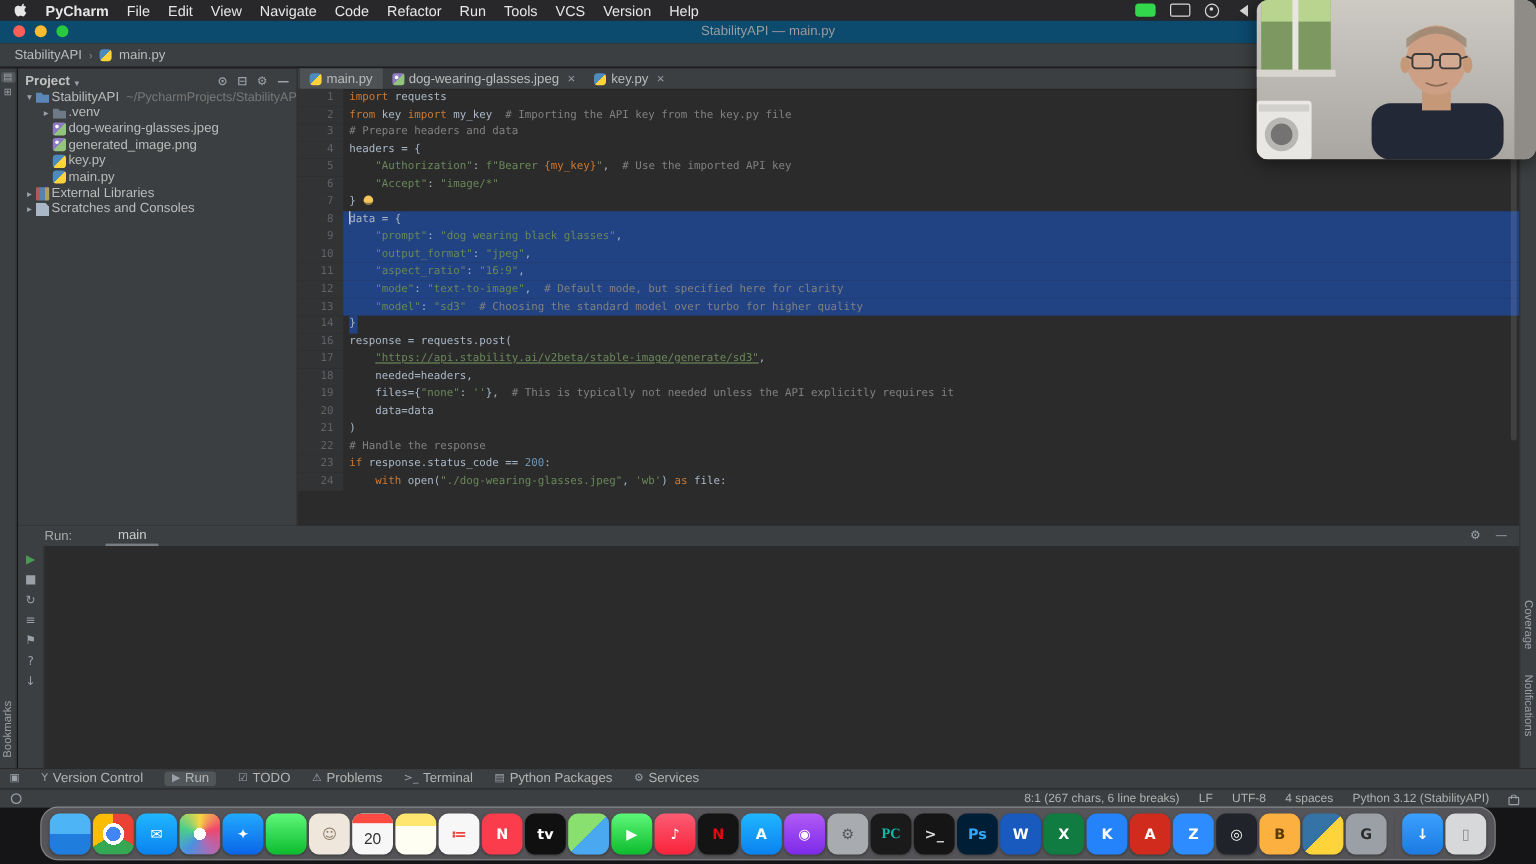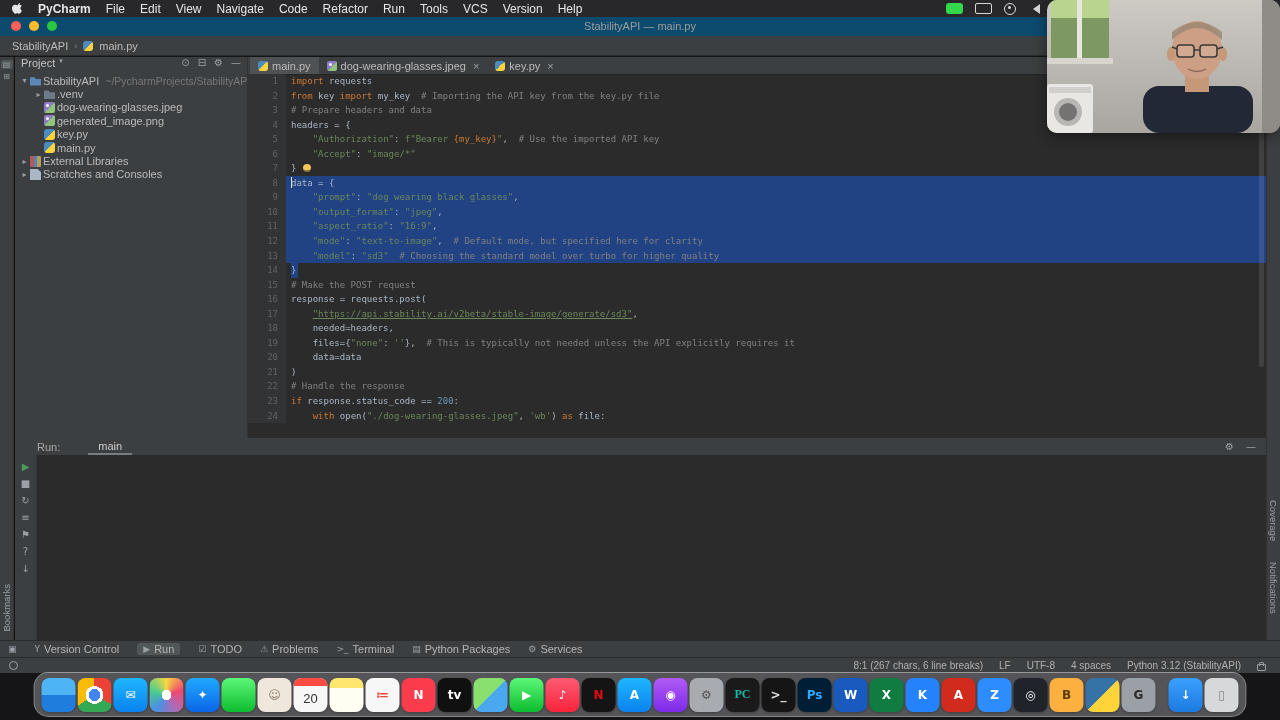--- a/index.html
+++ b/index.html
@@ -39,21 +39,21 @@
                border-right:1px solid #323232;box-sizing:border-box;z-index:2;}
   .stripe-ic{display:block;width:12px;margin:3px auto 0;text-align:center;font-size:8px;color:#9aa0a6;
              font-family:"DejaVu Sans",sans-serif;border-radius:2px;}
   .stripe-ic.on{background:#515658;}
   #bookmarks-label{position:absolute;left:1px;bottom:8px;writing-mode:vertical-rl;transform:rotate(180deg);
                    font-size:9.5px;color:#9aa0a6;}
 
   
   #project-panel{position:absolute;left:15px;top:57px;width:233px;height:381px;background:#3c3f41;
                  border-right:1px solid #323232;box-sizing:border-box;overflow:hidden;z-index:2;}
-  .pp-header{height:17px;display:flex;align-items:flex-start;gap:4px;padding:0 6px;font-size:11px;color:#c2c2c2;}
+  .pp-header{height:17px;display:flex;align-items:flex-end;gap:4px;padding:0 6px;font-size:11px;color:#c2c2c2;font-weight:bold;}
   .pp-caret{font-size:7px;color:#9aa0a6;}
   .pp-icons{margin-left:auto;display:flex;gap:8px;font-size:10px;color:#9aa0a6;font-family:"DejaVu Sans",sans-serif;}
   .tree-row{height:13.4px;display:flex;align-items:center;font-size:11px;color:#bbb;white-space:nowrap;overflow:hidden;}
   .arrow{width:11px;flex:none;font-size:8px;color:#9aa0a6;text-align:center;font-family:"DejaVu Sans",sans-serif;}
   .flabel{margin-left:2px;}
   .fpath{color:#777;margin-left:6px;font-size:10.5px;}
 
   
   .ficon{display:inline-block;width:11px;height:11px;flex:none;position:relative;border-radius:2px;}
   .ficon.folder,.ficon.project-folder{background:#6e7a85;clip-path:polygon(0 18%,42% 18%,52% 34%,100% 34%,100% 94%,0 94%);border-radius:0;}
@@ -276,21 +276,20 @@
         <div class="crow"><span class="lnum">5</span><span class="ctext"><span class="tk-pln">    </span><span class="tk-str">"Authorization"</span><span class="tk-pln">: </span><span class="tk-str">f"Bearer </span><span class="tk-itp">{my_key}</span><span class="tk-str">"</span><span class="tk-pln">,  </span><span class="tk-com"># Use the imported API key</span></span></div>
         <div class="crow"><span class="lnum">6</span><span class="ctext"><span class="tk-pln">    </span><span class="tk-str">"Accept"</span><span class="tk-pln">: </span><span class="tk-str">"image/*"</span></span></div>
         <div class="crow"><span class="lnum">7</span><span class="ctext"><span class="tk-pln">}</span><span class="bulb"></span></span></div>
         <div class="crow sel"><span class="lnum">8</span><span class="ctext"><span class="caret-el"></span><span class="tk-pln">data = {</span></span></div>
         <div class="crow sel"><span class="lnum">9</span><span class="ctext"><span class="tk-pln">    </span><span class="tk-str">"prompt"</span><span class="tk-pln">: </span><span class="tk-str">"dog wearing black glasses"</span><span class="tk-pln">,</span></span></div>
         <div class="crow sel"><span class="lnum">10</span><span class="ctext"><span class="tk-pln">    </span><span class="tk-str">"output_format"</span><span class="tk-pln">: </span><span class="tk-str">"jpeg"</span><span class="tk-pln">,</span></span></div>
         <div class="crow sel"><span class="lnum">11</span><span class="ctext"><span class="tk-pln">    </span><span class="tk-str">"aspect_ratio"</span><span class="tk-pln">: </span><span class="tk-str">"16:9"</span><span class="tk-pln">,</span></span></div>
         <div class="crow sel"><span class="lnum">12</span><span class="ctext"><span class="tk-pln">    </span><span class="tk-str">"mode"</span><span class="tk-pln">: </span><span class="tk-str">"text-to-image"</span><span class="tk-pln">,  </span><span class="tk-com"># Default mode, but specified here for clarity</span></span></div>
         <div class="crow sel"><span class="lnum">13</span><span class="ctext"><span class="tk-pln">    </span><span class="tk-str">"model"</span><span class="tk-pln">: </span><span class="tk-str">"sd3"</span><span class="tk-pln">  </span><span class="tk-com"># Choosing the standard model over turbo for higher quality</span></span></div>
         <div class="crow"><span class="lnum">14</span><span class="ctext"><span class="selpart"><span class="tk-pln">}</span></span></span></div>
-        <div class="crow"><span class="lnum">15</span><span class="ctext"><span class="tk-com"># Make the POST request</span></span></div>
         <div class="crow"><span class="lnum">16</span><span class="ctext"><span class="tk-pln">response = requests.post(</span></span></div>
         <div class="crow"><span class="lnum">17</span><span class="ctext"><span class="tk-pln">    </span><span class="tk-url">"https://api.stability.ai/v2beta/stable-image/generate/sd3"</span><span class="tk-pln">,</span></span></div>
         <div class="crow"><span class="lnum">18</span><span class="ctext"><span class="tk-pln">    needed=headers,</span></span></div>
         <div class="crow"><span class="lnum">19</span><span class="ctext"><span class="tk-pln">    files={</span><span class="tk-str">"none"</span><span class="tk-pln">: </span><span class="tk-str">''</span><span class="tk-pln">},  </span><span class="tk-com"># This is typically not needed unless the API explicitly requires it</span></span></div>
         <div class="crow"><span class="lnum">20</span><span class="ctext"><span class="tk-pln">    data=data</span></span></div>
         <div class="crow"><span class="lnum">21</span><span class="ctext"><span class="tk-pln">)</span></span></div>
         <div class="crow"><span class="lnum">22</span><span class="ctext"><span class="tk-com"># Handle the response</span></span></div>
         <div class="crow"><span class="lnum">23</span><span class="ctext"><span class="tk-kw">if</span><span class="tk-pln"> response.status_code == </span><span class="tk-num">200</span><span class="tk-pln">:</span></span></div>
         <div class="crow"><span class="lnum">24</span><span class="ctext"><span class="tk-pln">    </span><span class="tk-kw">with</span><span class="tk-pln"> open(</span><span class="tk-str">"./dog-wearing-glasses.jpeg"</span><span class="tk-pln">, </span><span class="tk-str">'wb'</span><span class="tk-pln">) </span><span class="tk-kw">as</span><span class="tk-pln"> file:</span></span></div>
       </div>

